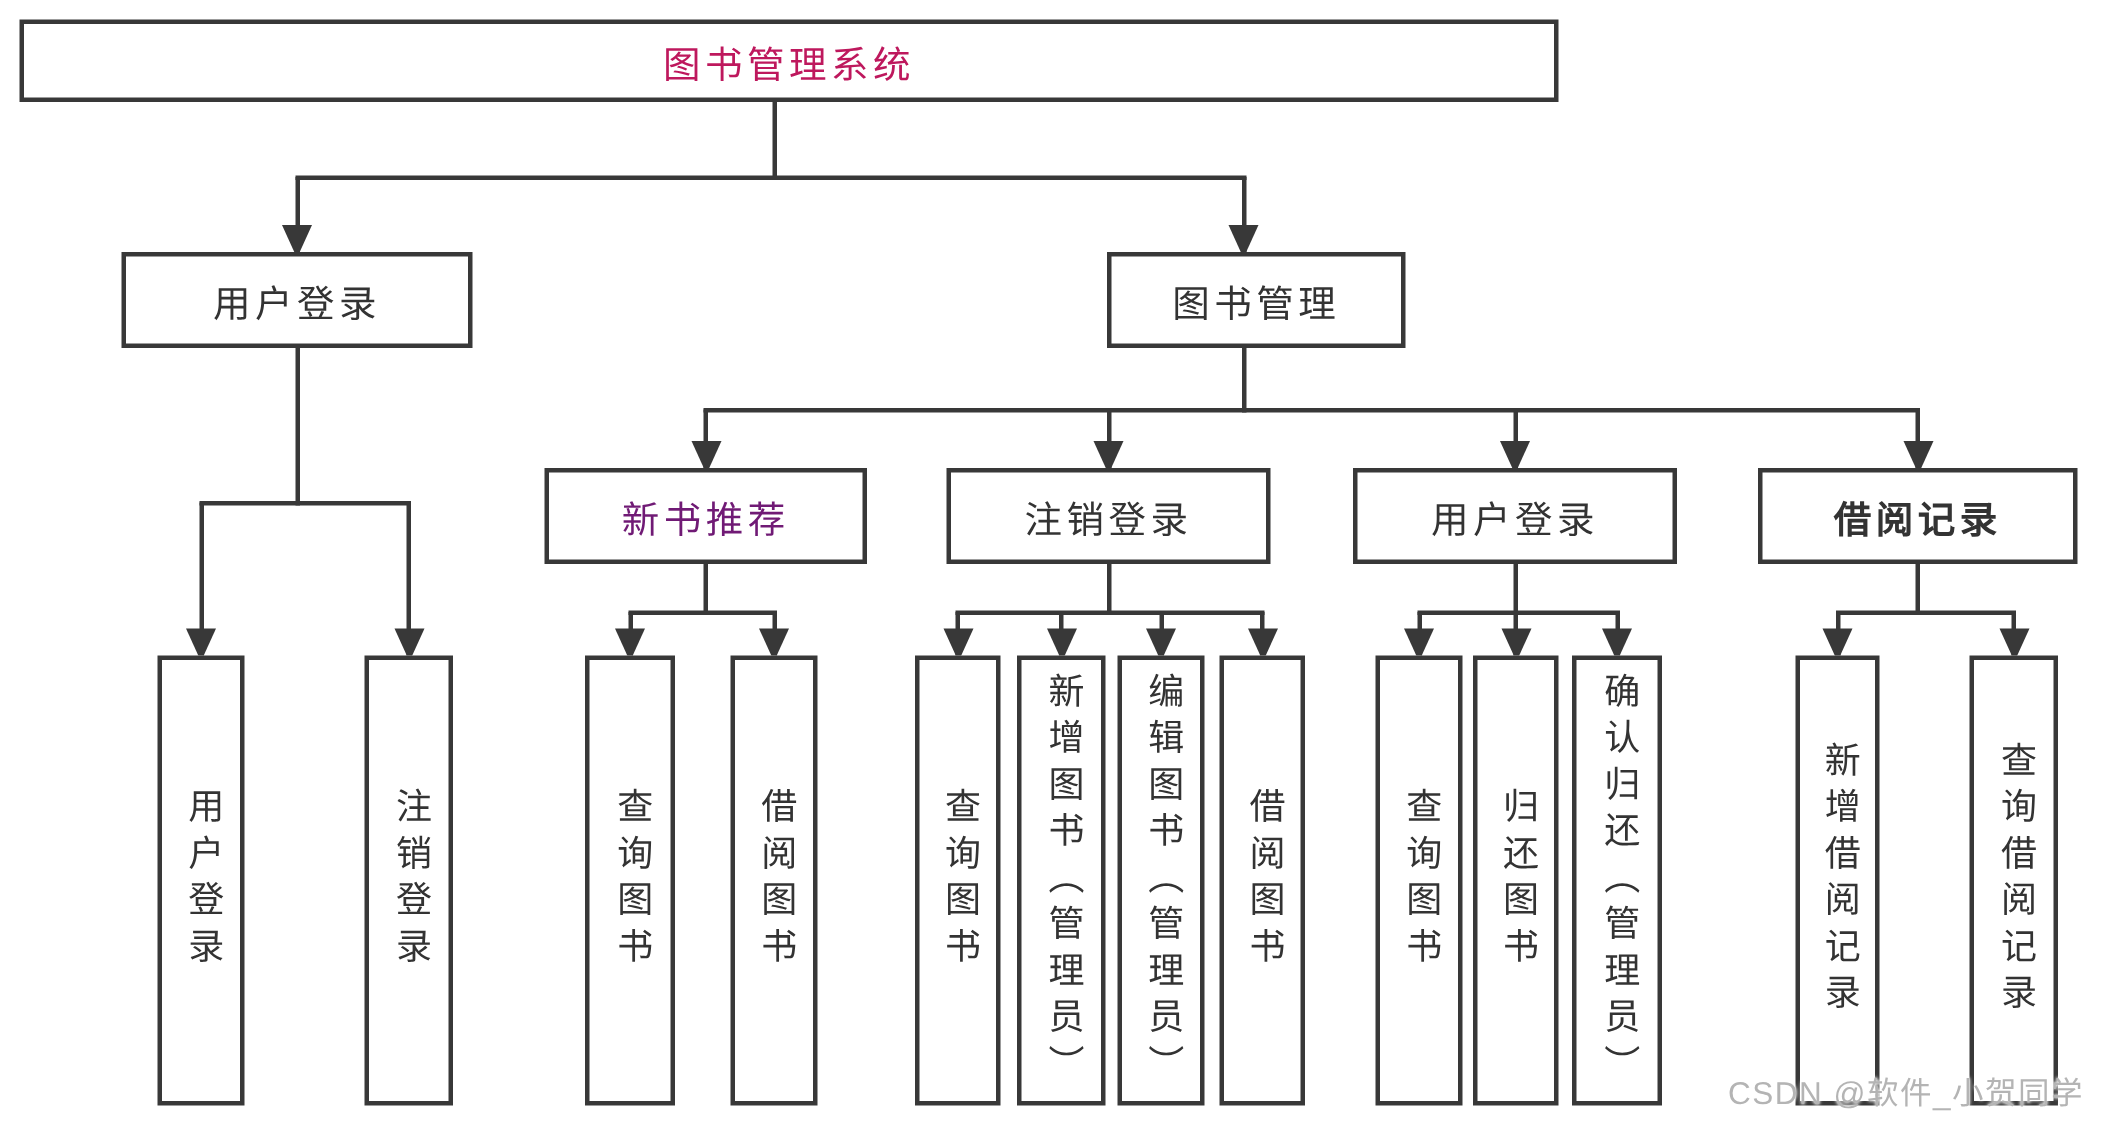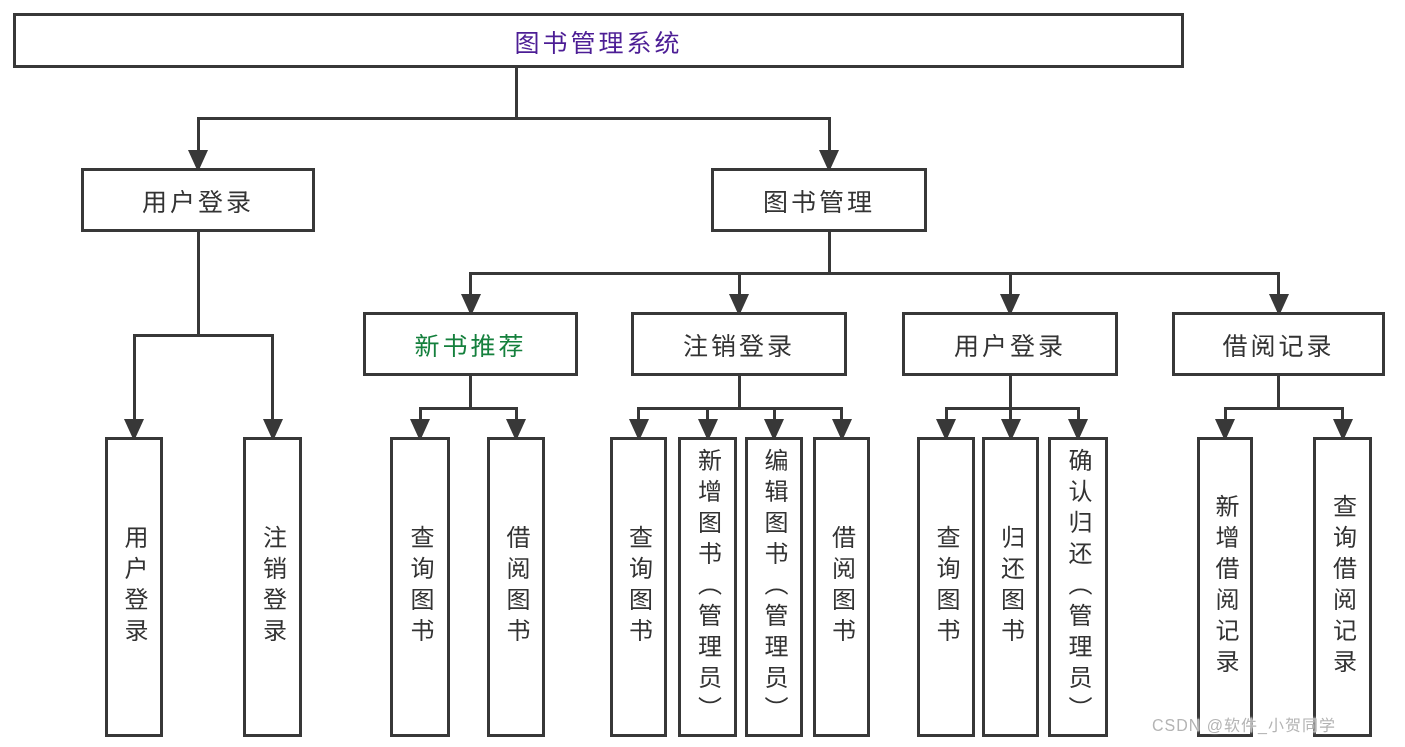--- a/index.html
+++ b/index.html
@@ -41,40 +41,40 @@
     position:absolute;
     width:0;height:0;
     border-left:10px solid transparent;
     border-right:10px solid transparent;
     border-top:22px solid #383838;
     z-index:1;
   }
   #watermark{
     position:absolute;
     left:1152px;top:712px;
-    font-size:16px;
+    font-size:21px;
     letter-spacing:1px;
     color:#b4b4b4;
     white-space:nowrap;
     z-index:5;
     text-shadow:0 0 2px #fff,0 0 3px #fff;
   }
 </style>
 </head>
 <body>
 
 <div id="stage">
   <div id="nodes-layer">
-      <div class="node horizontal" style="left: 13px; top: 13px; width: 1171px; height: 55px; border: 3px solid rgb(56, 56, 56); color: #4c1d95;">图书管理系统</div>
+      <div class="node horizontal" style="left: 13px; top: 13px; width: 1026px; height: 55px; border: 3px solid rgb(56, 56, 56); color: #be185d;">图书管理系统</div>
       <div class="node horizontal" style="left: 81px; top: 168px; width: 234px; height: 64px; border: 3px solid rgb(56, 56, 56); color: rgb(51, 51, 51);">用户登录</div>
-      <div class="node horizontal" style="left: 711px; top: 168px; width: 216px; height: 64px; border: 3px solid rgb(56, 56, 56); color: rgb(51, 51, 51);">图书管理</div>
-      <div class="node horizontal" style="left: 363px; top: 312px; width: 215px; height: 64px; border: 3px solid rgb(56, 56, 56); color: #15803d; text-align: right;">新书推荐</div>
+      <div class="node horizontal" style="left: 738px; top: 168px; width: 199px; height: 64px; border: 3px solid rgb(56, 56, 56); color: rgb(51, 51, 51);">图书管理</div>
+      <div class="node horizontal" style="left: 363px; top: 312px; width: 215px; height: 64px; border: 3px solid rgb(56, 56, 56); color: #701a75; text-align: right;">新书推荐</div>
       <div class="node horizontal" style="left: 631px; top: 312px; width: 216px; height: 64px; border: 3px solid rgb(56, 56, 56); color: rgb(51, 51, 51);">注销登录</div>
       <div class="node horizontal" style="left: 902px; top: 312px; width: 216px; height: 64px; border: 3px solid rgb(56, 56, 56); color: rgb(51, 51, 51);">用户登录</div>
-      <div class="node horizontal" style="left: 1172px; top: 312px; width: 213px; height: 64px; border: 3px solid rgb(56, 56, 56); color: rgb(51, 51, 51);">借阅记录</div>
+      <div class="node horizontal" style="left: 1172px; top: 312px; width: 213px; height: 64px; border: 3px solid rgb(56, 56, 56); color: rgb(51, 51, 51); font-weight: bold;">借阅记录</div>
       <div class="node vertical" style="left: 105px; top: 437px; width: 58px; height: 300px; border: 3px solid rgb(56, 56, 56); color: rgb(51, 51, 51);">用户登录</div>
       <div class="node vertical" style="left: 243px; top: 437px; width: 59px; height: 300px; border: 3px solid rgb(56, 56, 56); color: rgb(51, 51, 51);">注销登录</div>
       <div class="node vertical" style="left: 390px; top: 437px; width: 60px; height: 300px; border: 3px solid rgb(56, 56, 56); color: rgb(51, 51, 51);">查询图书</div>
       <div class="node vertical" style="left: 487px; top: 437px; width: 58px; height: 300px; border: 3px solid rgb(56, 56, 56); color: rgb(51, 51, 51);">借阅图书</div>
       <div class="node vertical" style="left: 610px; top: 437px; width: 57px; height: 300px; border: 3px solid rgb(56, 56, 56); color: rgb(51, 51, 51);">查询图书</div>
       <div class="node vertical" style="left: 678px; top: 437px; width: 59px; height: 300px; border: 3px solid rgb(56, 56, 56); color: rgb(51, 51, 51);">新增图书（管理员）</div>
       <div class="node vertical" style="left: 745px; top: 437px; width: 58px; height: 300px; border: 3px solid rgb(56, 56, 56); color: rgb(51, 51, 51);">编辑图书（管理员）</div>
       <div class="node vertical" style="left: 813px; top: 437px; width: 57px; height: 300px; border: 3px solid rgb(56, 56, 56); color: rgb(51, 51, 51);">借阅图书</div>
       <div class="node vertical" style="left: 917px; top: 437px; width: 58px; height: 300px; border: 3px solid rgb(56, 56, 56); color: rgb(51, 51, 51);">查询图书</div>
       <div class="node vertical" style="left: 982px; top: 437px; width: 57px; height: 300px; border: 3px solid rgb(56, 56, 56); color: rgb(51, 51, 51);">归还图书</div>

